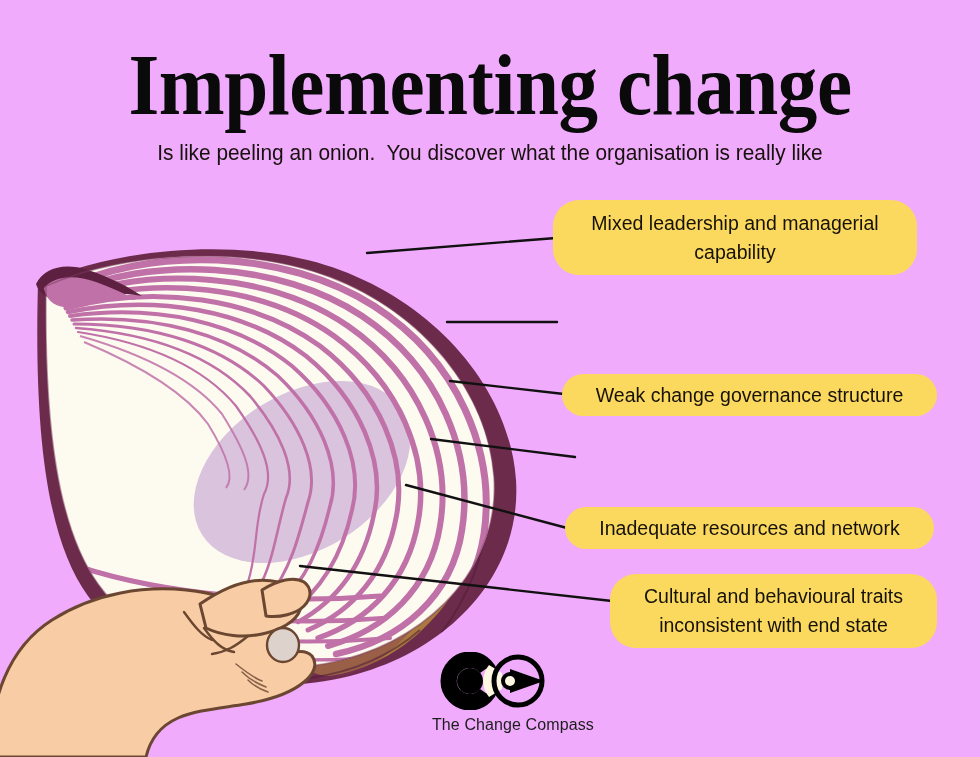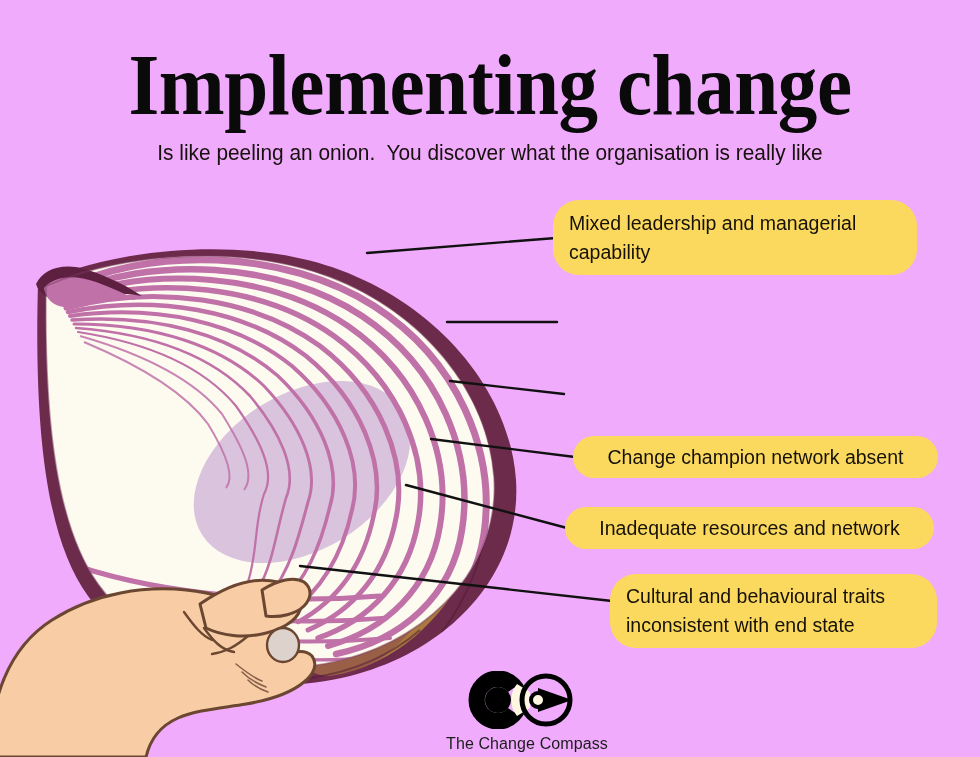--- a/index.html
+++ b/index.html
@@ -68,32 +68,32 @@
     position: absolute;
     box-sizing: border-box;
     background: #fbd95e;
     border-radius: 26px;
     color: #161209;
     font-size: 19.5px;
     line-height: 29px;
     display: flex;
     align-items: center;
     justify-content: center;
+    text-align: center;
+    padding: 0 16px;
+  }
+  .callout span { display: block; }
+
+  
+  #logo-wrap {
+    position: absolute;
+    left: 432px;
+    top: 652px;
+    width: 190px;
     text-align: left;
-    padding: 0 16px;
-  }
-  .callout span { display: block; }
-
-  
-  #logo-wrap {
-    position: absolute;
-    left: 432px;
-    top: 671px;
-    width: 190px;
-    text-align: center;
   }
   #logo-caption {
     margin-top: 2px;
     font-size: 16px;
     color: #1c1c1c;
     letter-spacing: 0.1px;
   }
 </style>
 </head>
 <body>
@@ -258,24 +258,24 @@
       <line x1="406" y1="485" x2="567" y2="528"></line>
       <line x1="300" y1="566" x2="612" y2="601"></line>
     </g>
   </svg>
 
   <div class="callout" style="left:553px; top:200px; width:364px; height:75px;">
     <span>Mixed leadership and managerial capability</span>
   </div>
 
 
-
-  <div class="callout" style="left:573px; top:436px; width:365px; height:42px;">
-    <span>Change champion network absent</span>
-  </div>
+  <div class="callout" style="left:562px; top:374px; width:375px; height:42px;">
+    <span>Weak change governance structure</span>
+  </div>
+
 
   <div class="callout" style="left:565px; top:507px; width:369px; height:42px;">
     <span>Inadequate resources and network</span>
   </div>
 
   <div class="callout" style="left:610px; top:574px; width:327px; height:74px;">
     <span>Cultural and behavioural traits inconsistent with end state</span>
   </div>
 
   <div id="logo-wrap">

